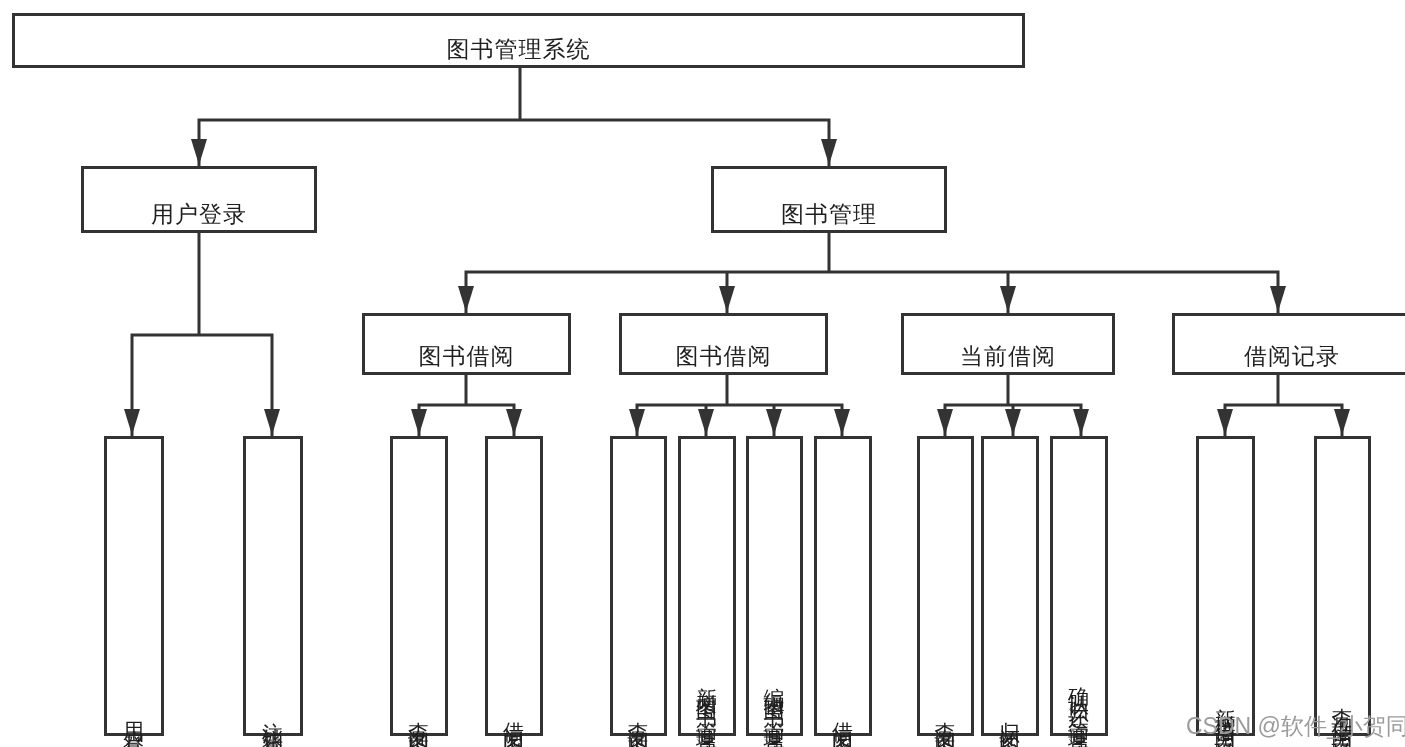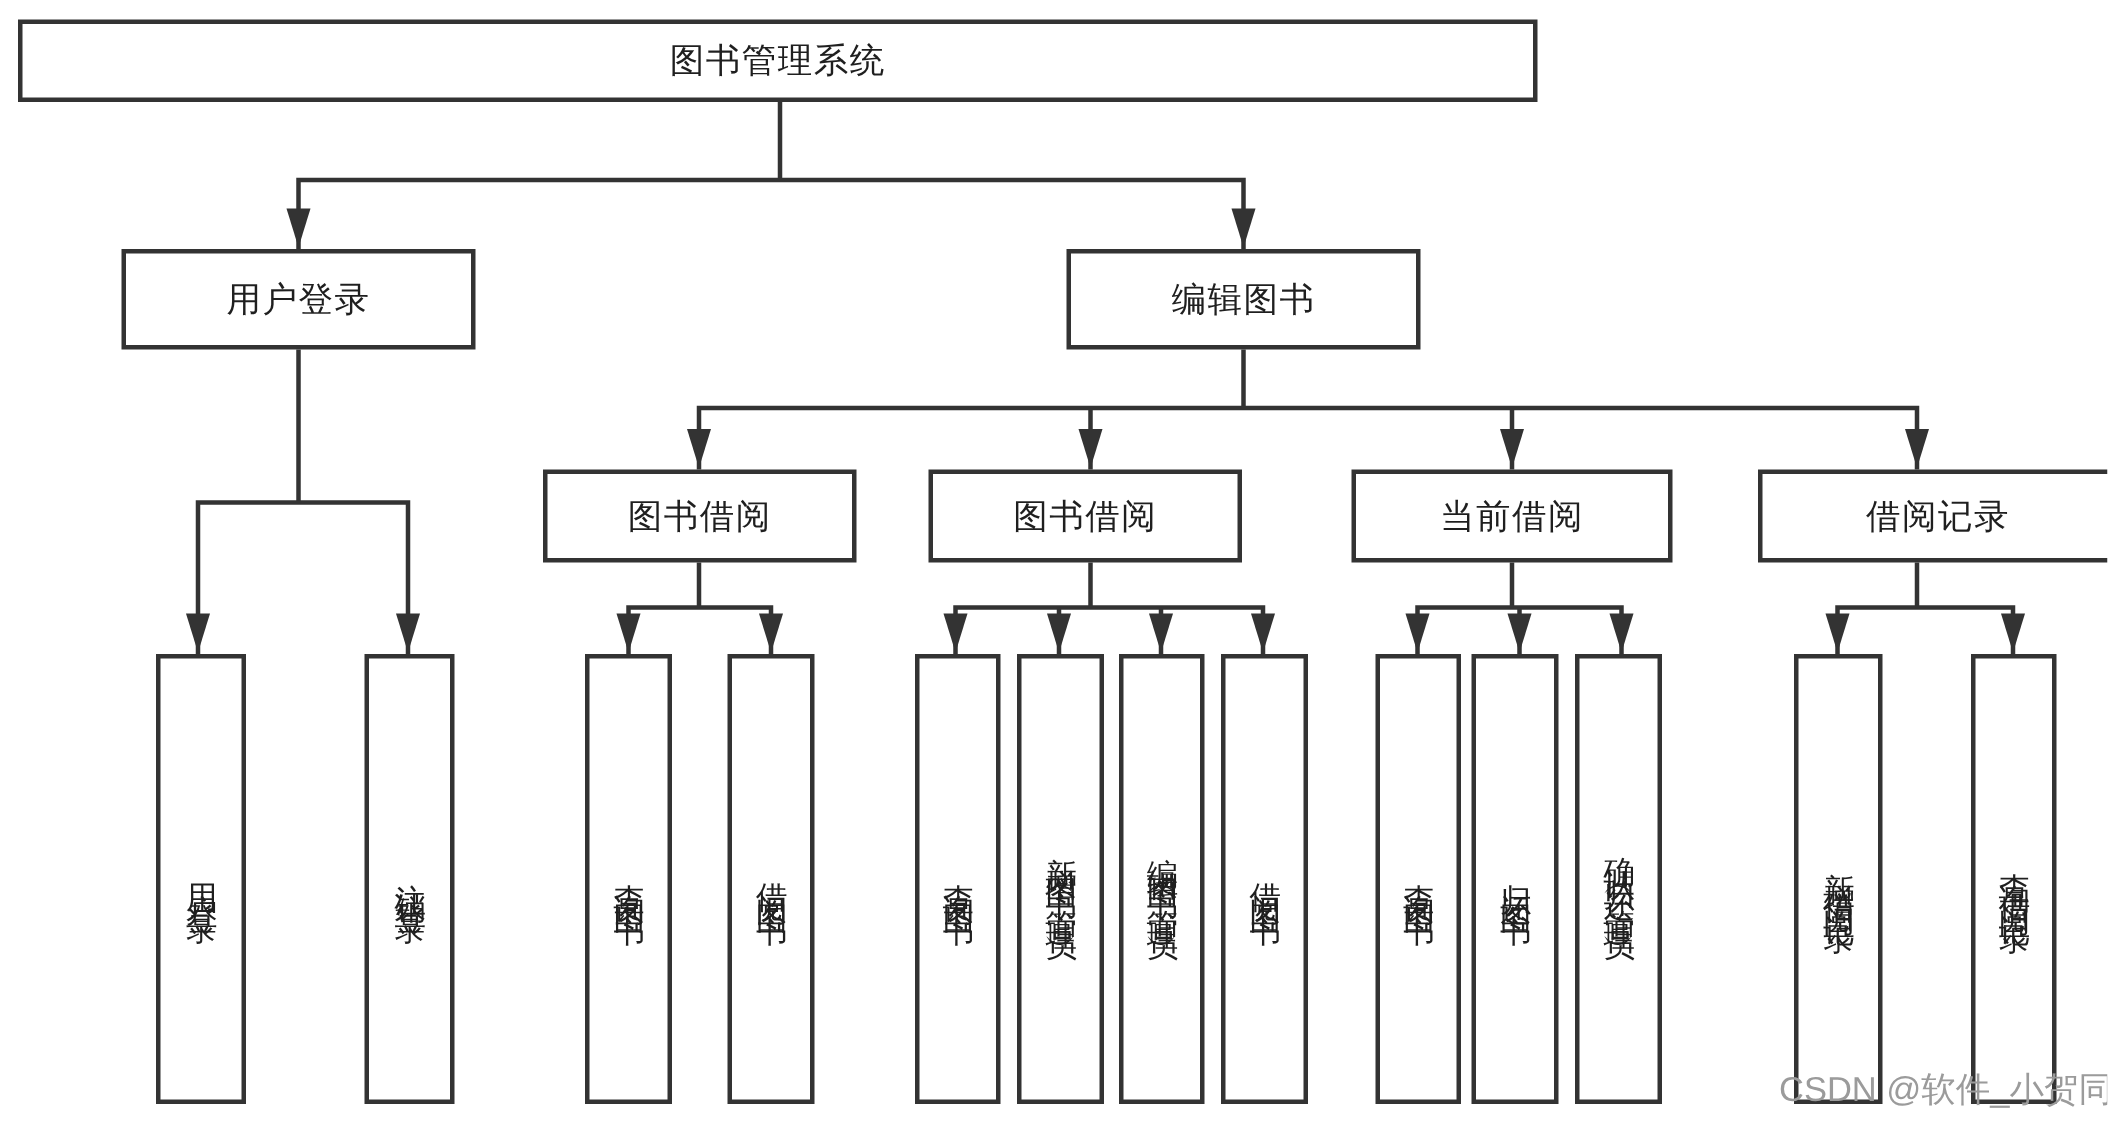--- a/index.html
+++ b/index.html
@@ -16,21 +16,21 @@
     background:#ffffff;
     font-family:"Liberation Sans","DejaVu Sans",sans-serif;
     overflow:hidden;
   }
   .connectors{position:absolute;left:0;top:0;}
   .box{
     position:absolute;
     box-sizing:border-box;
     background:var(--box-bg);
     border:3px solid var(--box-border);
-    display:flex;align-items:center;justify-content:center;
+    display:flex;align-items:flex-end;justify-content:center;
     color:var(--text);
   }
   .hbox{font-size:23px;letter-spacing:1px;}
   .vbox{font-size:21px;}
   .vtext{
     writing-mode:vertical-rl;
     line-height:1;
     letter-spacing:7px;
     white-space:nowrap;
   }
@@ -82,21 +82,21 @@
   </svg>
 
   <div class="box hbox" style="left:12px;top:13px;width:1013px;height:55px">
     <span>图书管理系统</span>
   </div>
 
   <div class="box hbox" style="left:81px;top:166px;width:236px;height:67px">
     <span>用户登录</span>
   </div>
   <div class="box hbox" style="left:711px;top:166px;width:236px;height:67px">
-    <span>编辑图书</span>
+    <span>图书管理</span>
   </div>
 
   <div class="box hbox" style="left:362px;top:313px;width:209px;height:62px">
     <span>图书借阅</span>
   </div>
   <div class="box hbox" style="left:619px;top:313px;width:209px;height:62px">
     <span>图书借阅</span>
   </div>
   <div class="box hbox" style="left:901px;top:313px;width:214px;height:62px">
     <span>当前借阅</span>

